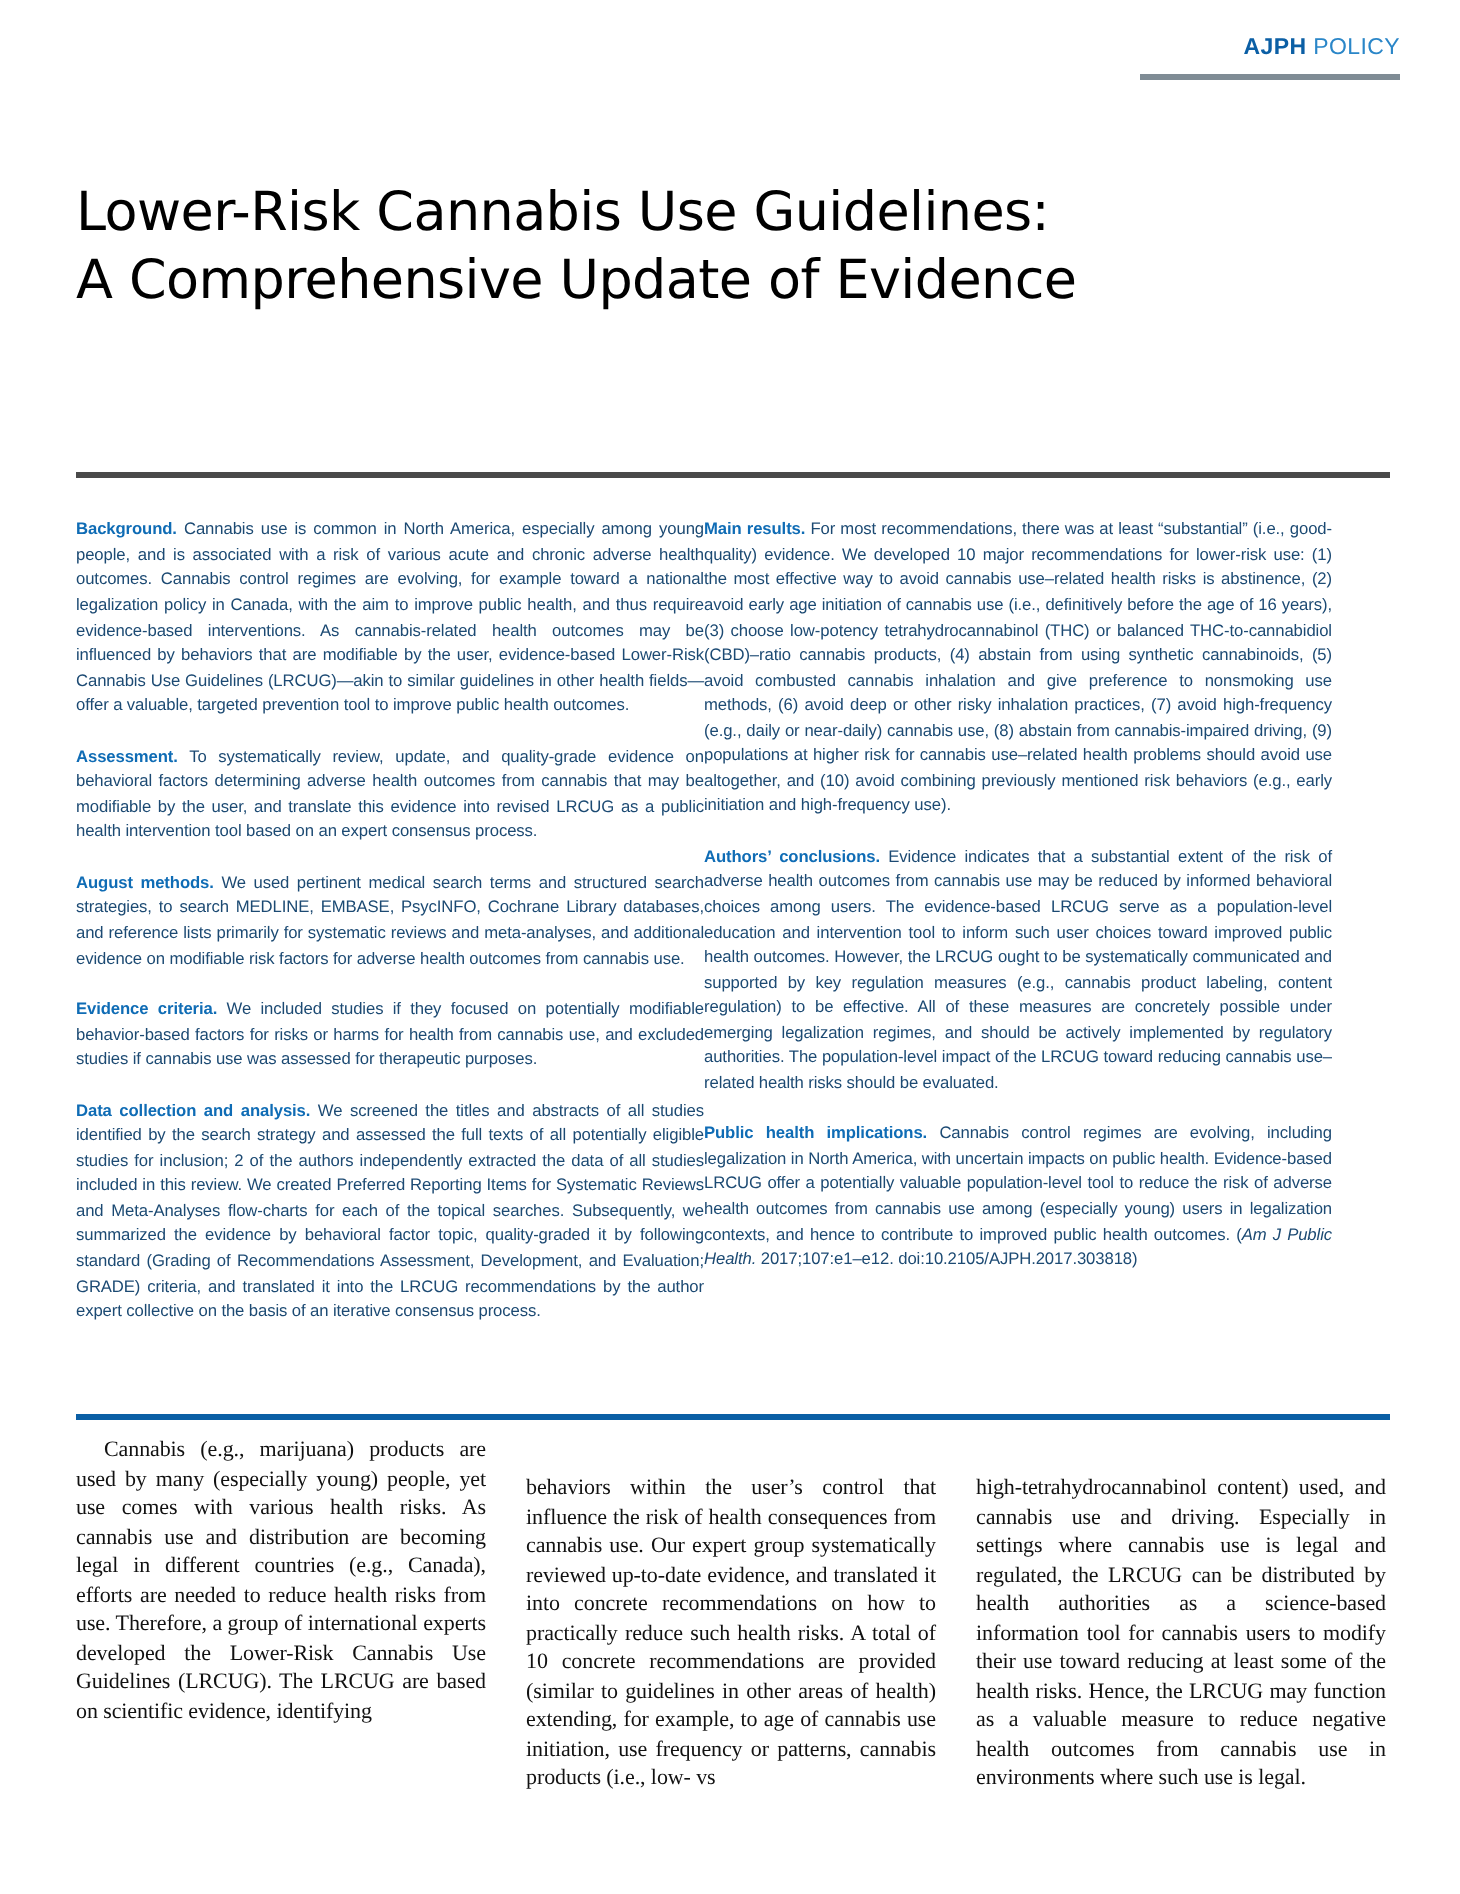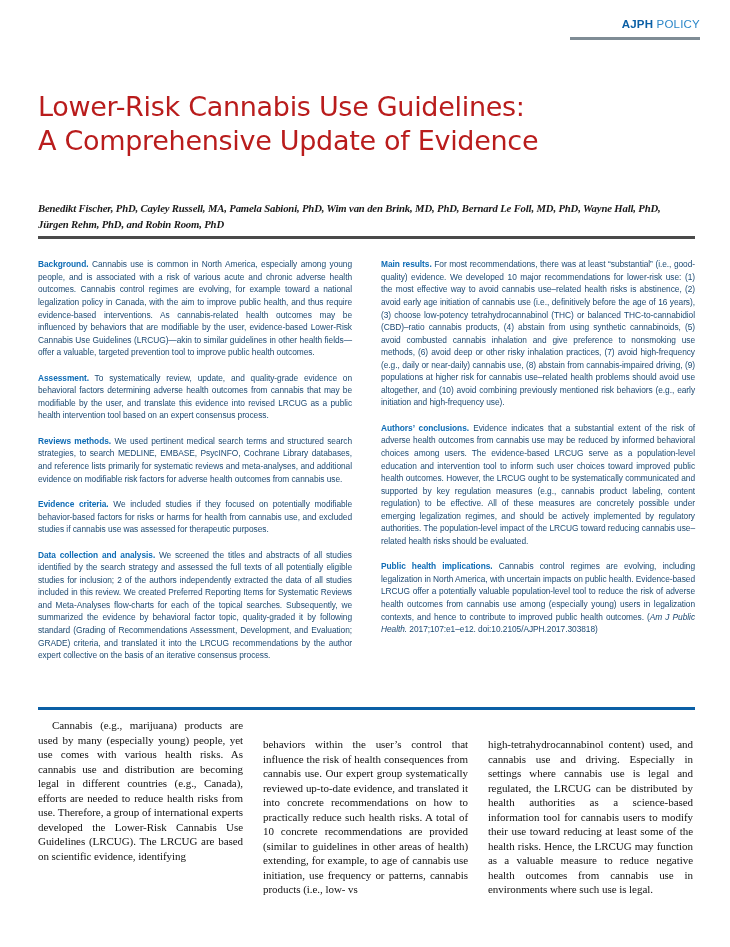--- a/index.html
+++ b/index.html
@@ -53,21 +53,21 @@
   
   .title {
     position: absolute;
     left: 38px;
     top: 72px;
     width: 600px;
     font-family: "DejaVu Sans", sans-serif;
     font-size: 27px;
     line-height: 34px;
     font-weight: normal;
-    color: #b91c1c;
+    color: #000000;
     letter-spacing: -0.3px;
   }
   .title .tline { display: block; }
 
   
   .authors {
     position: absolute;
     left: 38px;
     top: 200px;
     width: 660px;
@@ -90,21 +90,20 @@
     background: #4a4a4a;
   }
 
   
   .abstract {
     position: absolute;
     left: 38px;
     top: 250px;
     width: 657px;
     display: flex;
-    gap: 29px;
   }
   .abs-col {
     width: 314px;
   }
   .abs-block {
     margin-bottom: 13px;
     font-size: 8.35px;
     line-height: 12.55px;
     color: #1c4a73;
     text-align: justify;
@@ -189,39 +188,35 @@
     <span class="ajph">AJPH</span>
     <span class="policy">POLICY</span>
   </div>
   <div class="runhead-rule"></div>
 
   <h1 class="title">
     <span class="tline">Lower-Risk Cannabis Use Guidelines:</span>
     <span class="tline">A Comprehensive Update of Evidence</span>
   </h1>
 
-  <div class="authors">
-    <span class="aline">Benedikt Fischer, PhD, Cayley Russell, MA, Pamela Sabioni, PhD, Wim van den Brink, MD, PhD, Bernard Le Foll, MD, PhD, Wayne Hall, PhD,</span>
-    <span class="aline">Jürgen Rehm, PhD, and Robin Room, PhD</span>
-  </div>
   <div class="rule-authors"></div>
 
   <div class="abstract">
     <div class="abs-col">
 
       <p class="abs-block">
         <span class="abs-label">Background.</span><span> Cannabis use is common in North America, especially among young people, and is associated with a risk of various acute and chronic adverse health outcomes. Cannabis control regimes are evolving, for example toward a national legalization policy in Canada, with the aim to improve public health, and thus require evidence-based interventions. As cannabis-related health outcomes may be influenced by behaviors that are modifiable by the user, evidence-based Lower-Risk Cannabis Use Guidelines (LRCUG)—akin to similar guidelines in other health fields—offer a valuable, targeted prevention tool to improve public health outcomes.</span>
       </p>
 
       <p class="abs-block">
         <span class="abs-label">Assessment.</span><span> To systematically review, update, and quality-grade evidence on behavioral factors determining adverse health outcomes from cannabis that may be modifiable by the user, and translate this evidence into revised LRCUG as a public health intervention tool based on an expert consensus process.</span>
       </p>
 
       <p class="abs-block">
-        <span class="abs-label">Reviews methods.</span><span> We used pertinent medical search terms and structured search strategies, to search MEDLINE, EMBASE, PsycINFO, Cochrane Library databases, and reference lists primarily for systematic reviews and meta-analyses, and additional evidence on modifiable risk factors for adverse health outcomes from cannabis use.</span>
+        <span class="abs-label">August methods.</span><span> We used pertinent medical search terms and structured search strategies, to search MEDLINE, EMBASE, PsycINFO, Cochrane Library databases, and reference lists primarily for systematic reviews and meta-analyses, and additional evidence on modifiable risk factors for adverse health outcomes from cannabis use.</span>
       </p>
 
       <p class="abs-block">
         <span class="abs-label">Evidence criteria.</span><span> We included studies if they focused on potentially modifiable behavior-based factors for risks or harms for health from cannabis use, and excluded studies if cannabis use was assessed for therapeutic purposes.</span>
       </p>
 
       <p class="abs-block">
         <span class="abs-label">Data collection and analysis.</span><span> We screened the titles and abstracts of all studies identified by the search strategy and assessed the full texts of all potentially eligible studies for inclusion; 2 of the authors independently extracted the data of all studies included in this review. We created Preferred Reporting Items for Systematic Reviews and Meta-Analyses flow-charts for each of the topical searches. Subsequently, we summarized the evidence by behavioral factor topic, quality-graded it by following standard (Grading of Recommendations Assessment, Development, and Evaluation; GRADE) criteria, and translated it into the LRCUG recommendations by the author expert collective on the basis of an iterative consensus process.</span>
       </p>
 

